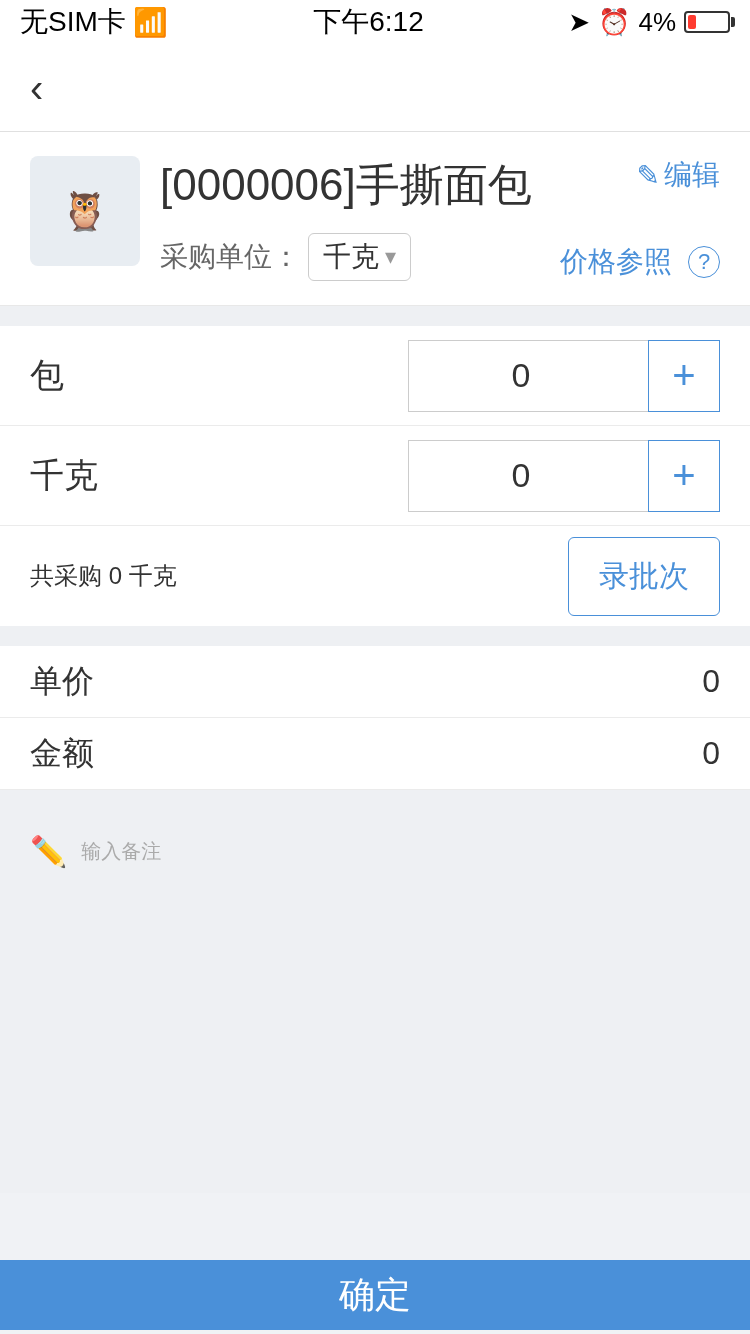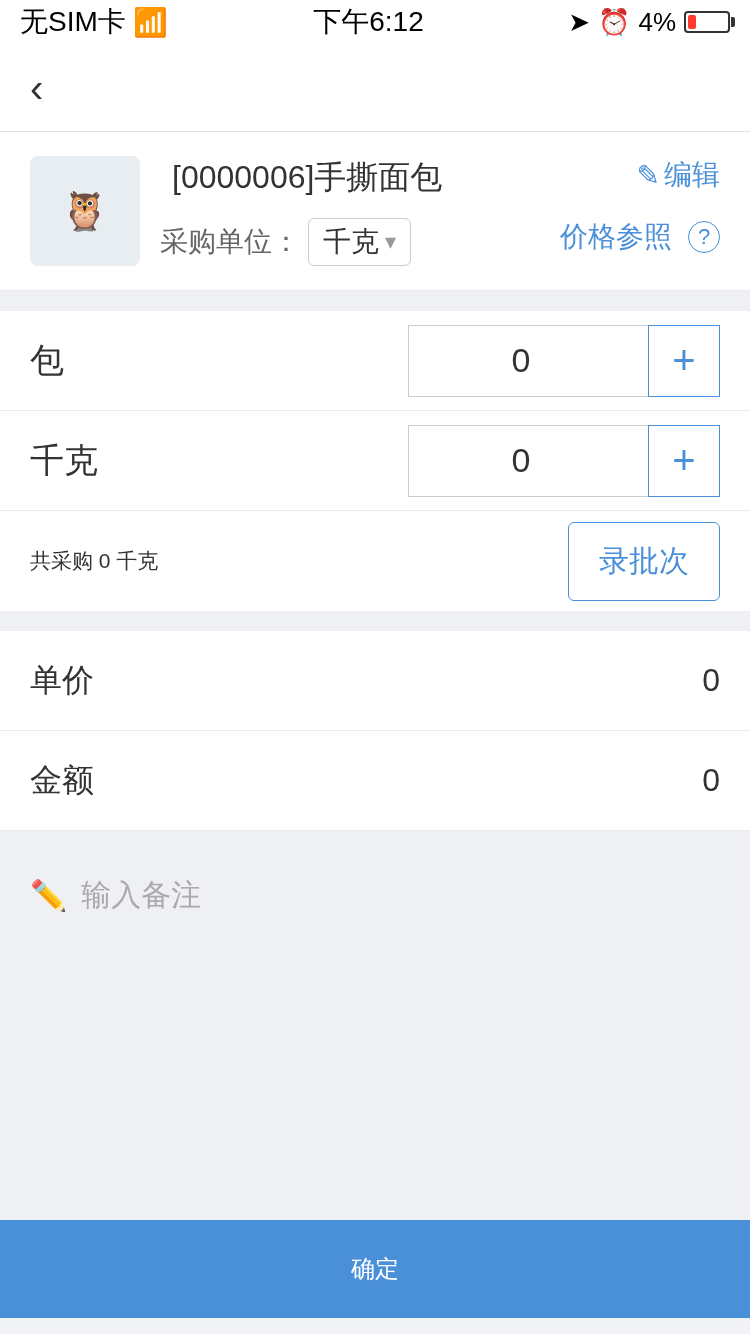--- a/index.html
+++ b/index.html
@@ -102,37 +102,36 @@
     .product-info {
       flex: 1;
     }
     .product-header {
       display: flex;
       justify-content: space-between;
       align-items: flex-start;
       margin-bottom: 18px;
     }
     .product-name {
-      font-size: 32px;
+      font-size: 44px;
       color: #333;
       font-weight: 500;
-      margin-left: 12px;
     }
     .edit-btn {
       font-size: 28px;
       color: #4a90d9;
       display: flex;
       align-items: center;
       gap: 4px;
       cursor: pointer;
     }
     .product-unit {
       display: flex;
       justify-content: space-between;
-      align-items: flex-start;
+      align-items: flex-end;
     }
     .unit-label {
       font-size: 28px;
       color: #666;
     }
     .unit-select {
       display: flex;
       align-items: center;
       border: 1px solid #ccc;
       border-radius: 6px;
@@ -218,21 +217,21 @@
     .summary-row {
       display: flex;
       align-items: center;
       justify-content: space-between;
       padding: 0 30px;
       height: 100px;
       background: #fff;
       border-bottom: none;
     }
     .summary-text {
-      font-size: 21px;
+      font-size: 24px;
       color: #333;
     }
     .record-btn {
       border: 1px solid #4a90d9;
       background: #fff;
       color: #4a90d9;
       font-size: 30px;
       padding: 18px 30px;
       border-radius: 6px;
       cursor: pointer;
@@ -241,21 +240,21 @@
     
     .price-section {
       background: #fff;
       margin-top: 0;
     }
     .price-row {
       display: flex;
       align-items: center;
       justify-content: space-between;
       padding: 0 30px;
-      height: 100px;
+      height: 72px;
       border-bottom: 1px solid #ebebeb;
     }
     .price-label {
       font-size: 32px;
       color: #333;
     }
     .price-value {
       font-size: 32px;
       color: #333;
     }
@@ -267,41 +266,41 @@
       display: flex;
       align-items: center;
       gap: 14px;
       min-height: 80px;
     }
     .remark-icon {
       font-size: 30px;
       color: #999;
     }
     .remark-text {
-      font-size: 30px;
+      font-size: 20px;
       color: #aaa;
     }
 
     
     .empty-area {
       background: #eef0f3;
       flex: 1;
       min-height: 300px;
     }
 
     
     .confirm-btn {
       position: fixed;
-      bottom: 16px;
+      bottom: 4px;
       left: 0;
       width: 750px;
-      height: 98px;
+      height: 70px;
       background: #4a90d9;
       color: #fff;
-      font-size: 24px;
+      font-size: 36px;
       border: none;
       cursor: pointer;
       display: flex;
       align-items: center;
       justify-content: center;
     }
   </style>
 </head>
 <body>
 

